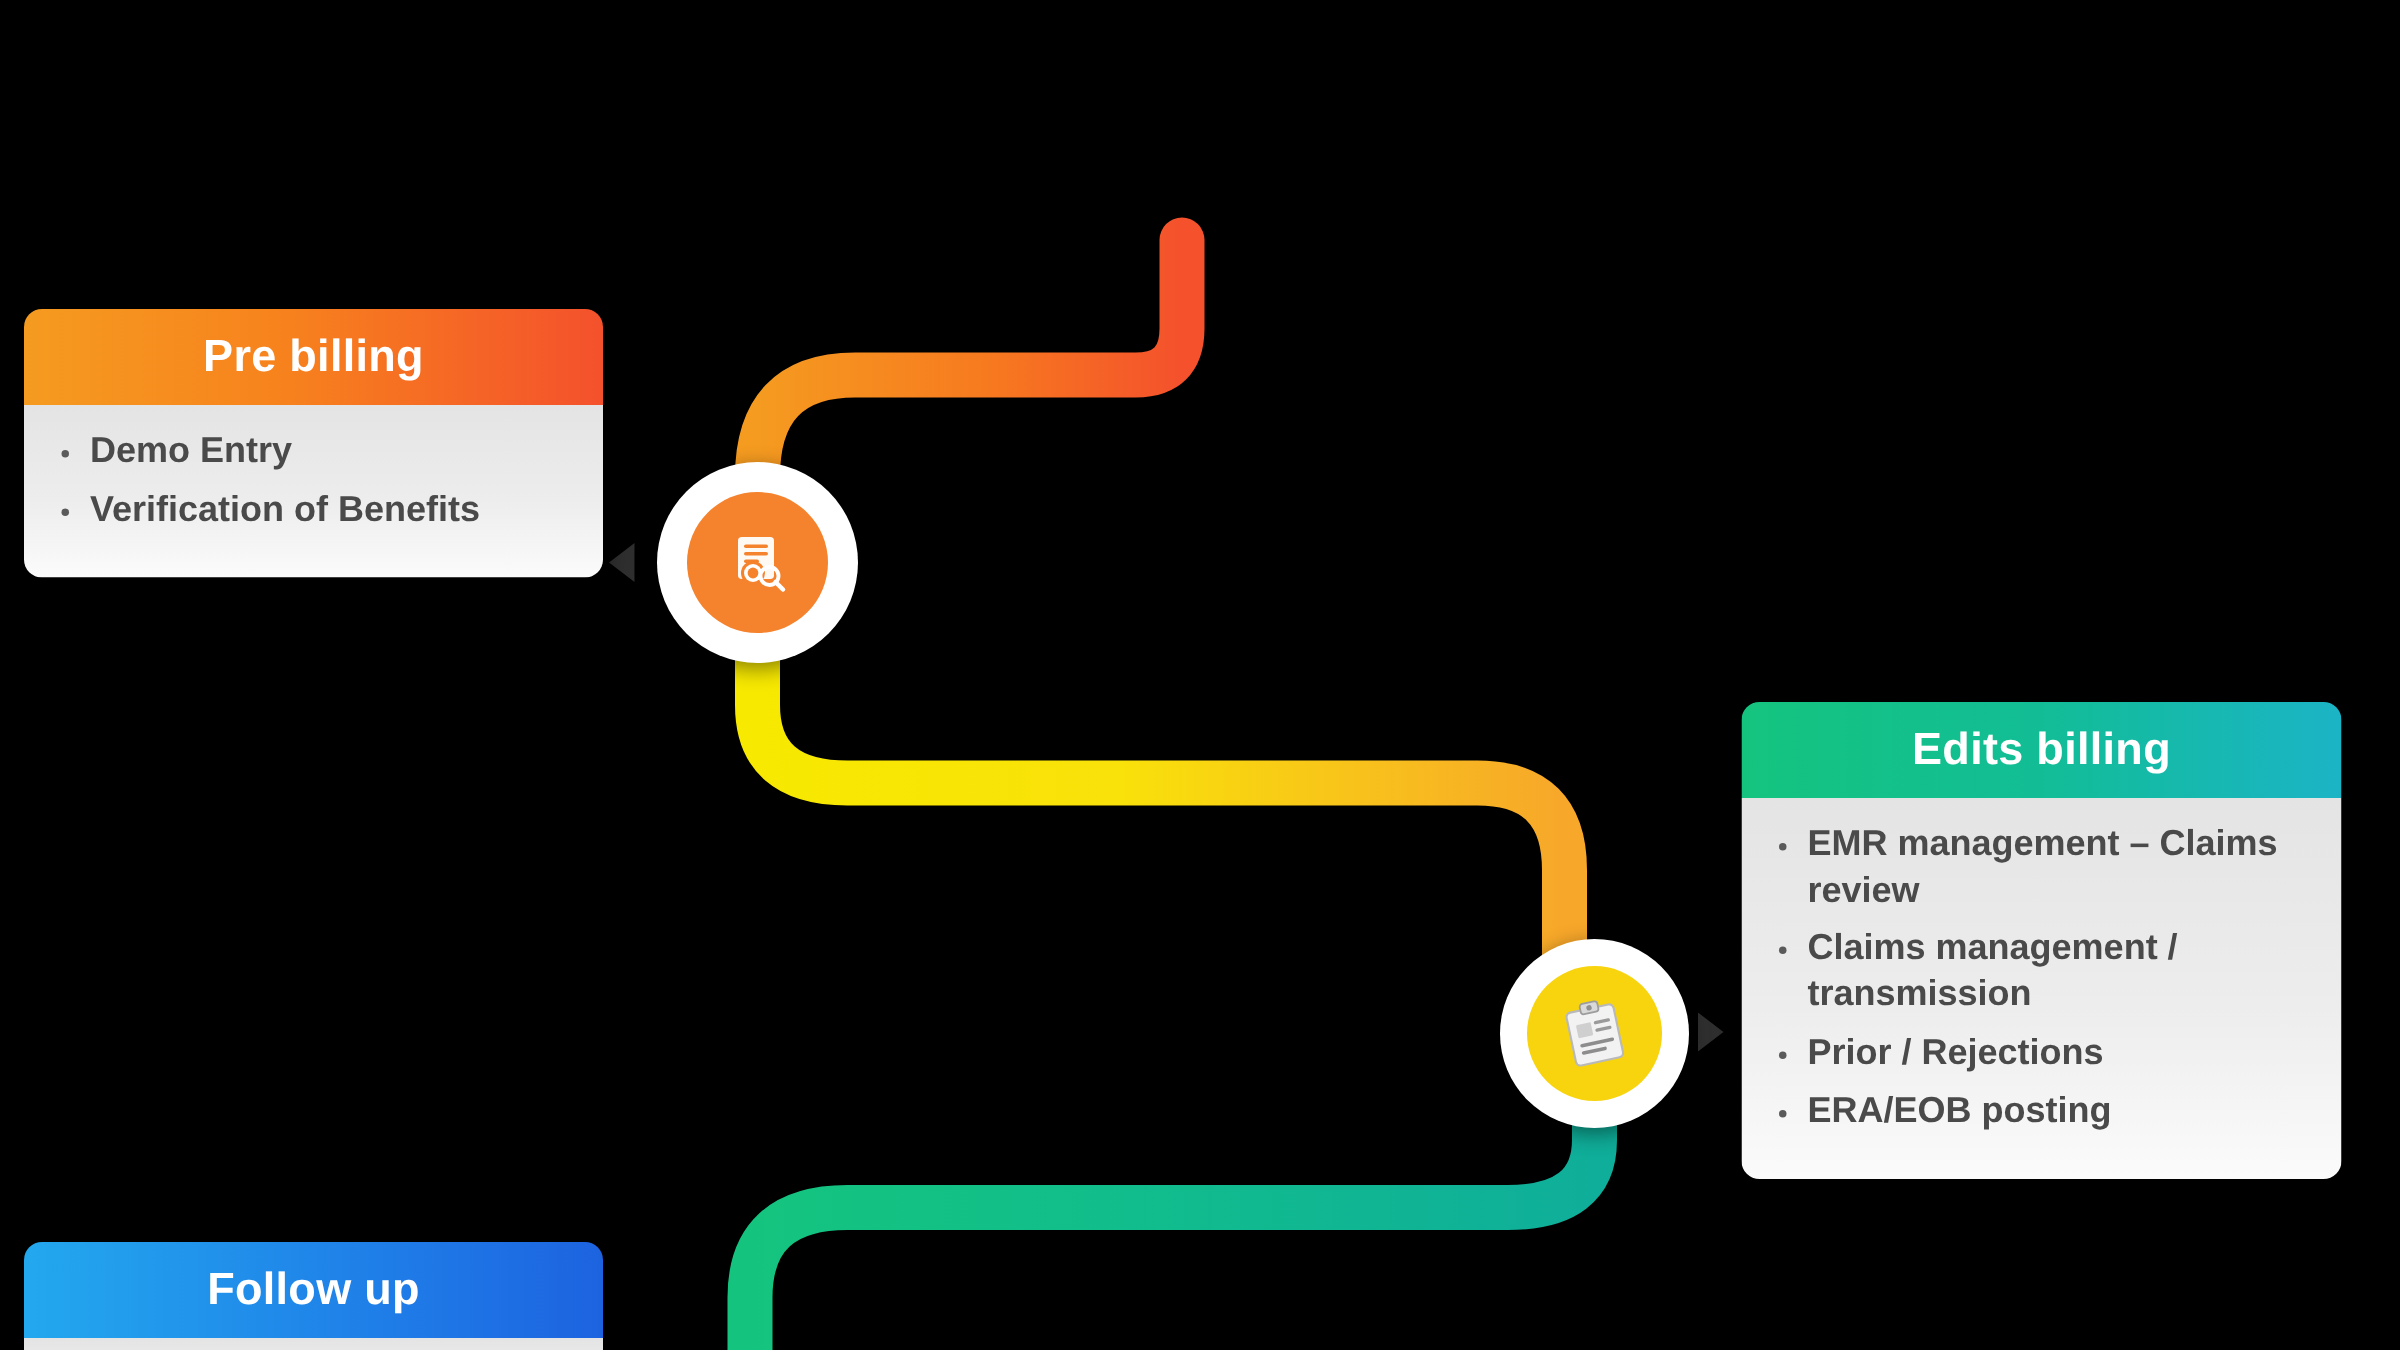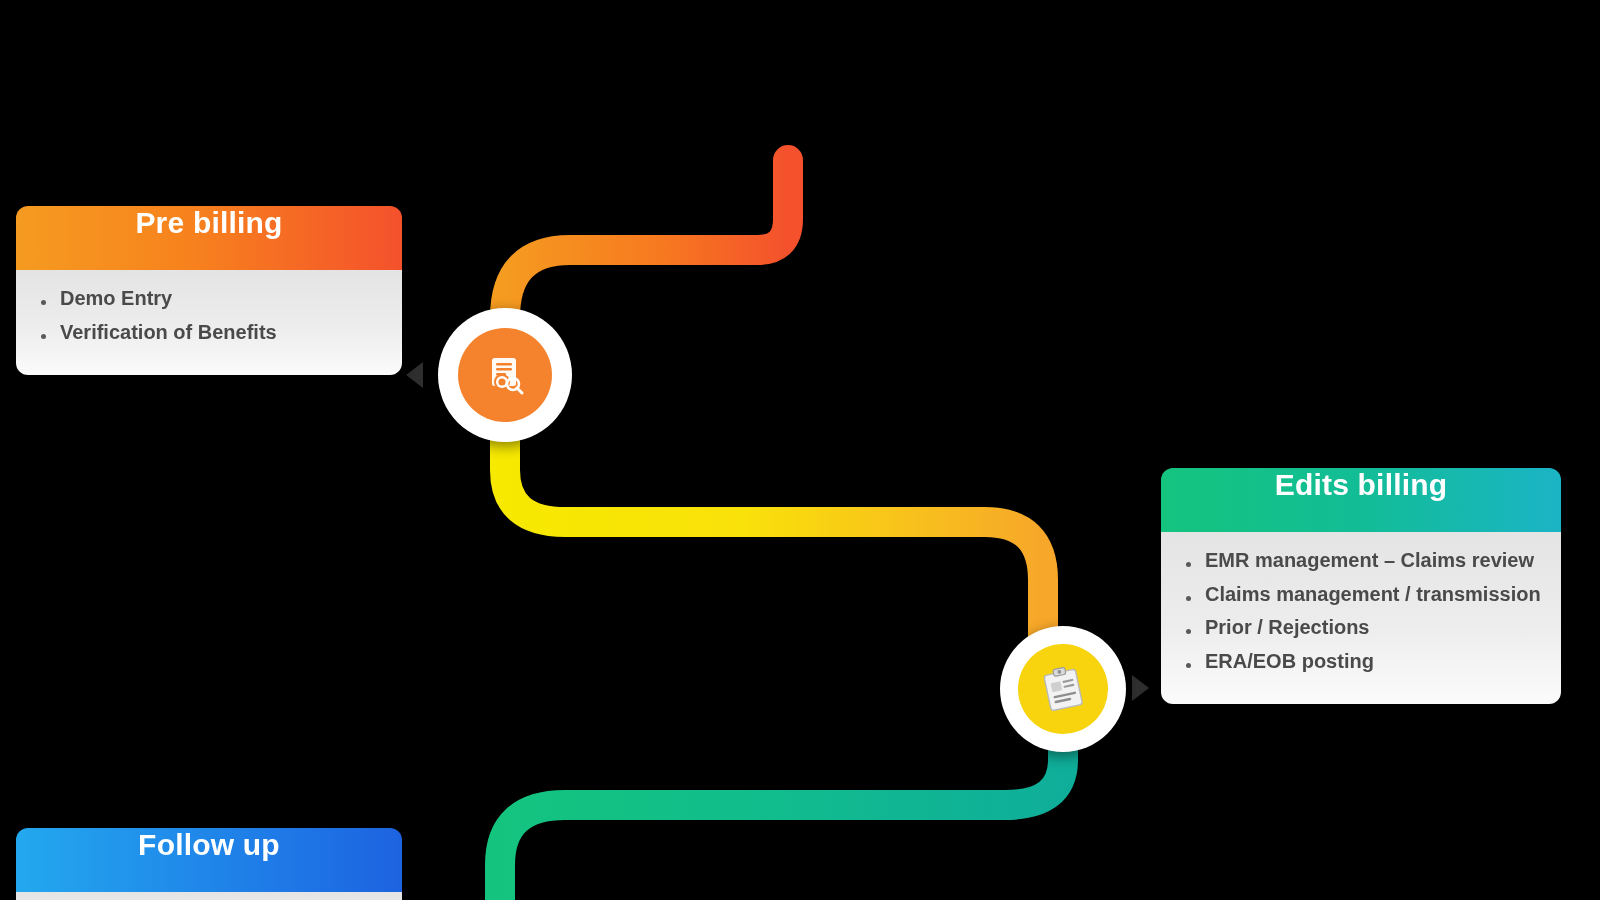--- a/index.html
+++ b/index.html
@@ -29,41 +29,42 @@
   .card {
     position: absolute;
     z-index: 3;
     border-radius: 12px;
     overflow: hidden;
     box-shadow: 0 6px 18px rgba(0,0,0,0.55);
   }
   .card-header {
     height: 64px;
     display: flex;
+    align-items: center;
     justify-content: center;
     color: #ffffff;
     font-size: 30px;
     font-weight: bold;
     letter-spacing: 0.2px;
   }
   .card-body {
     padding: 16px 18px 22px 18px;
     background: linear-gradient(180deg, #e4e4e4 0%, #ededed 55%, #fbfbfb 100%);
   }
   .card-list {
     list-style: none;
     margin: 0;
     padding: 0;
   }
   .card-list li {
     position: relative;
     padding-left: 26px;
     margin: 0 0 8px 0;
     color: #4a4a4a;
-    font-size: 20px;
+    font-size: 24px;
     font-weight: bold;
     line-height: 1.28;
   }
   .card-list li::before {
     content: "";
     position: absolute;
     left: 7px;
     top: 14px;
     width: 5px;
     height: 5px;

